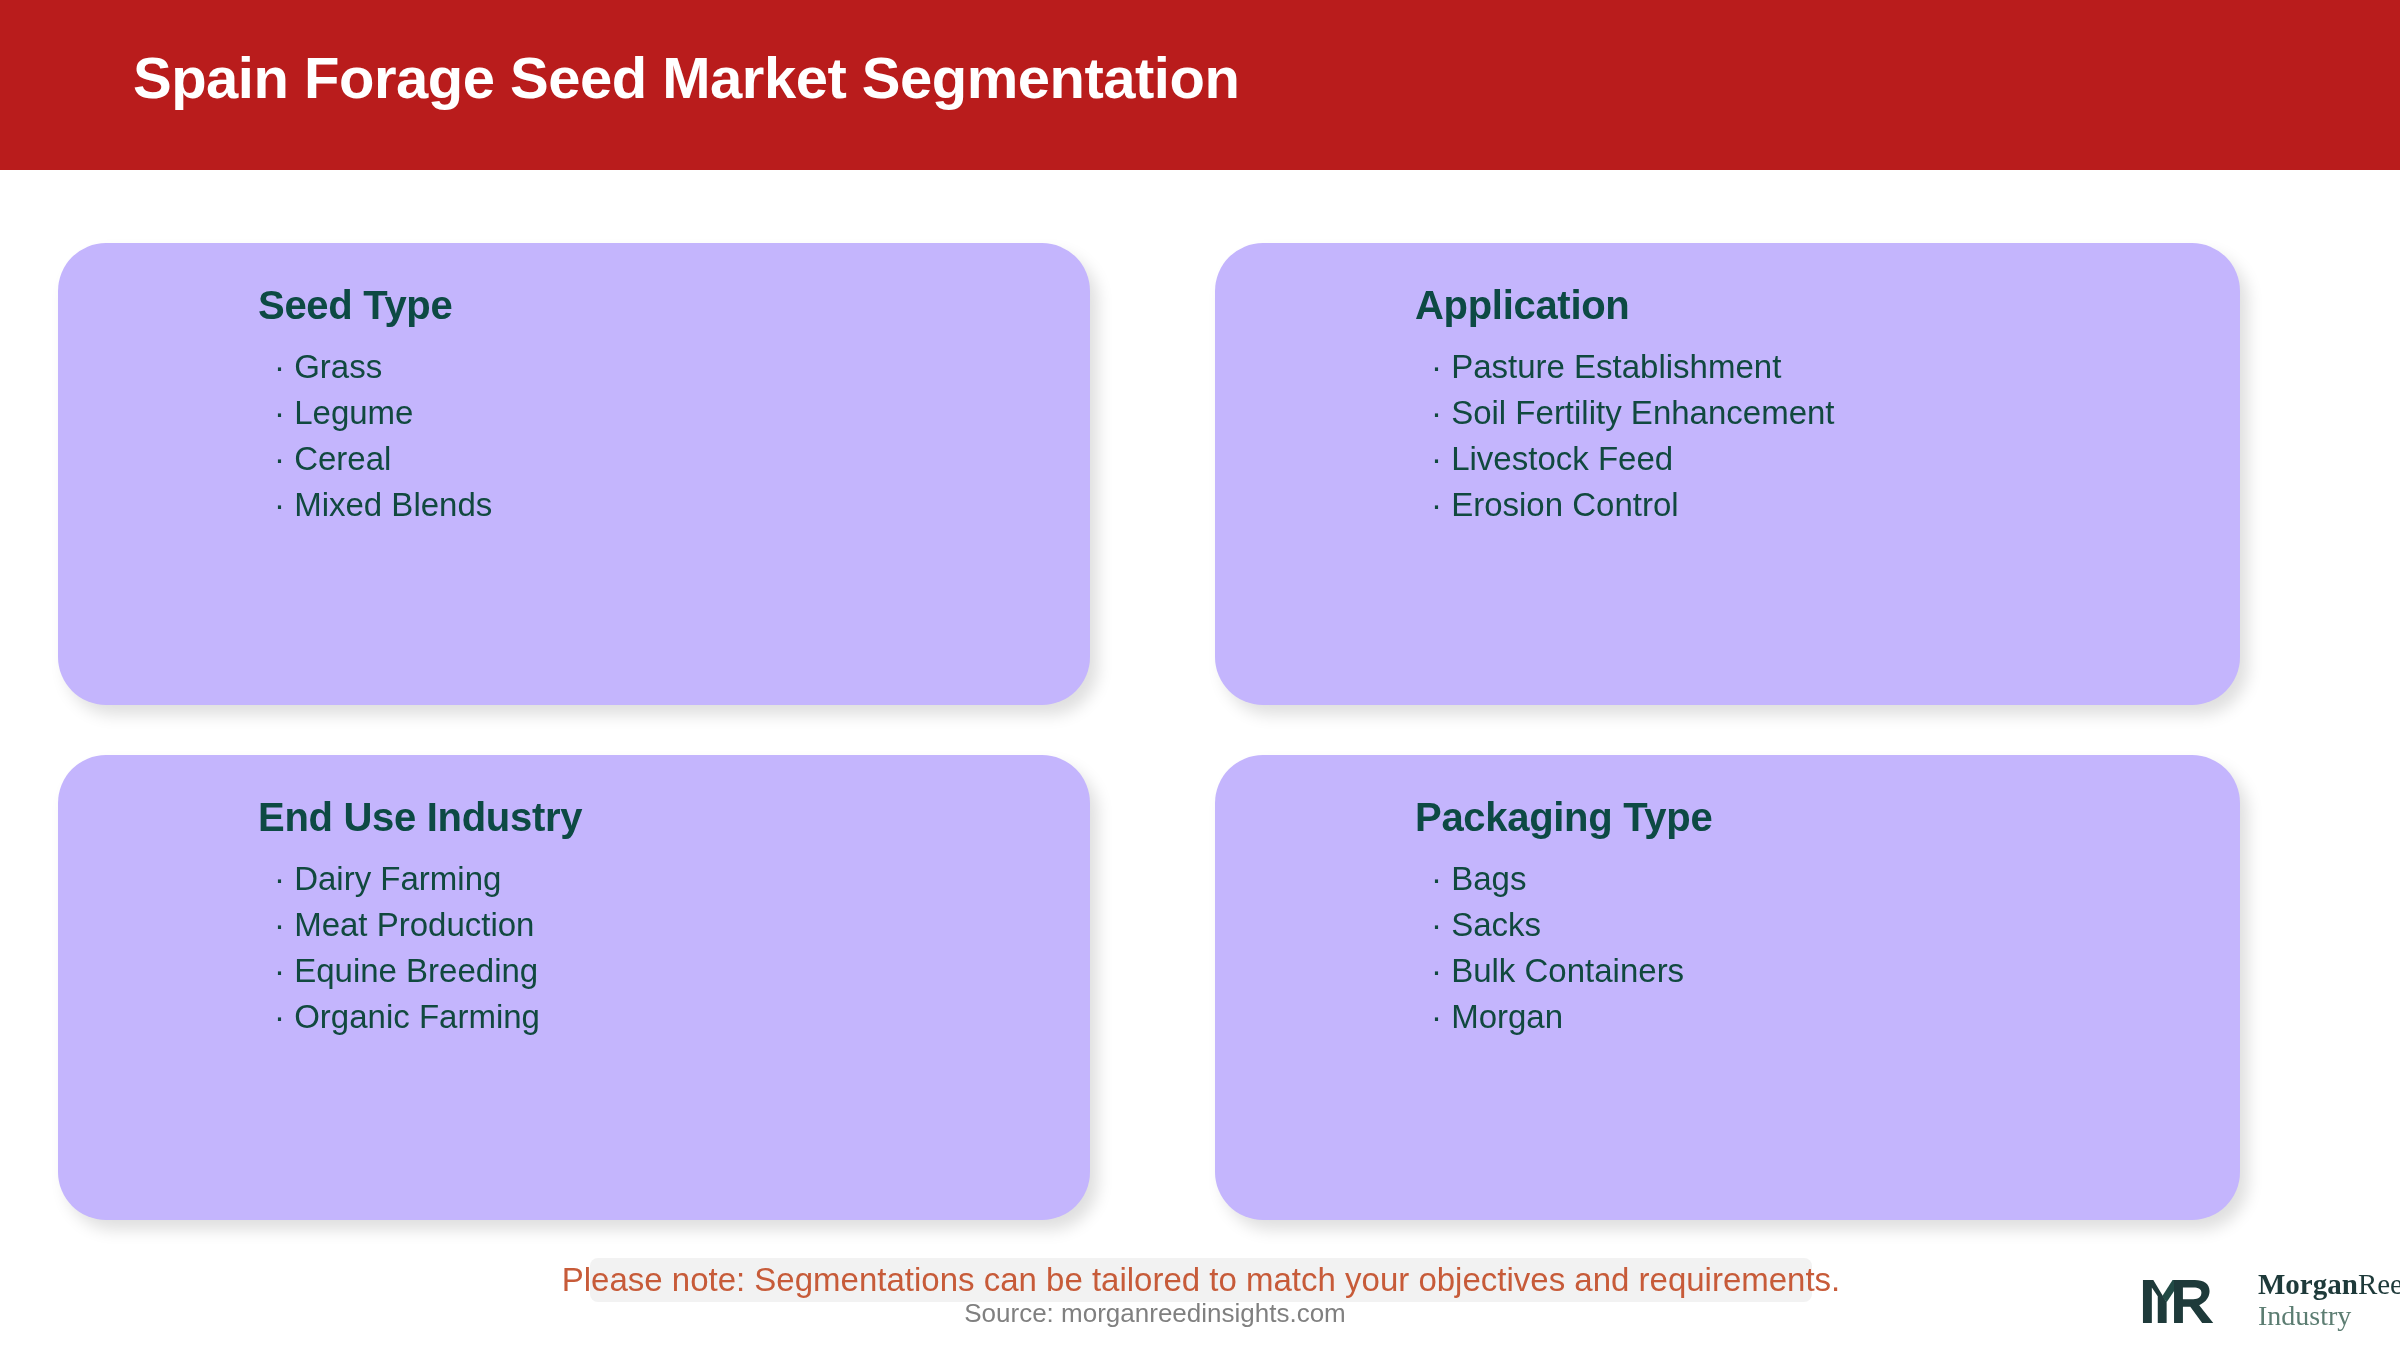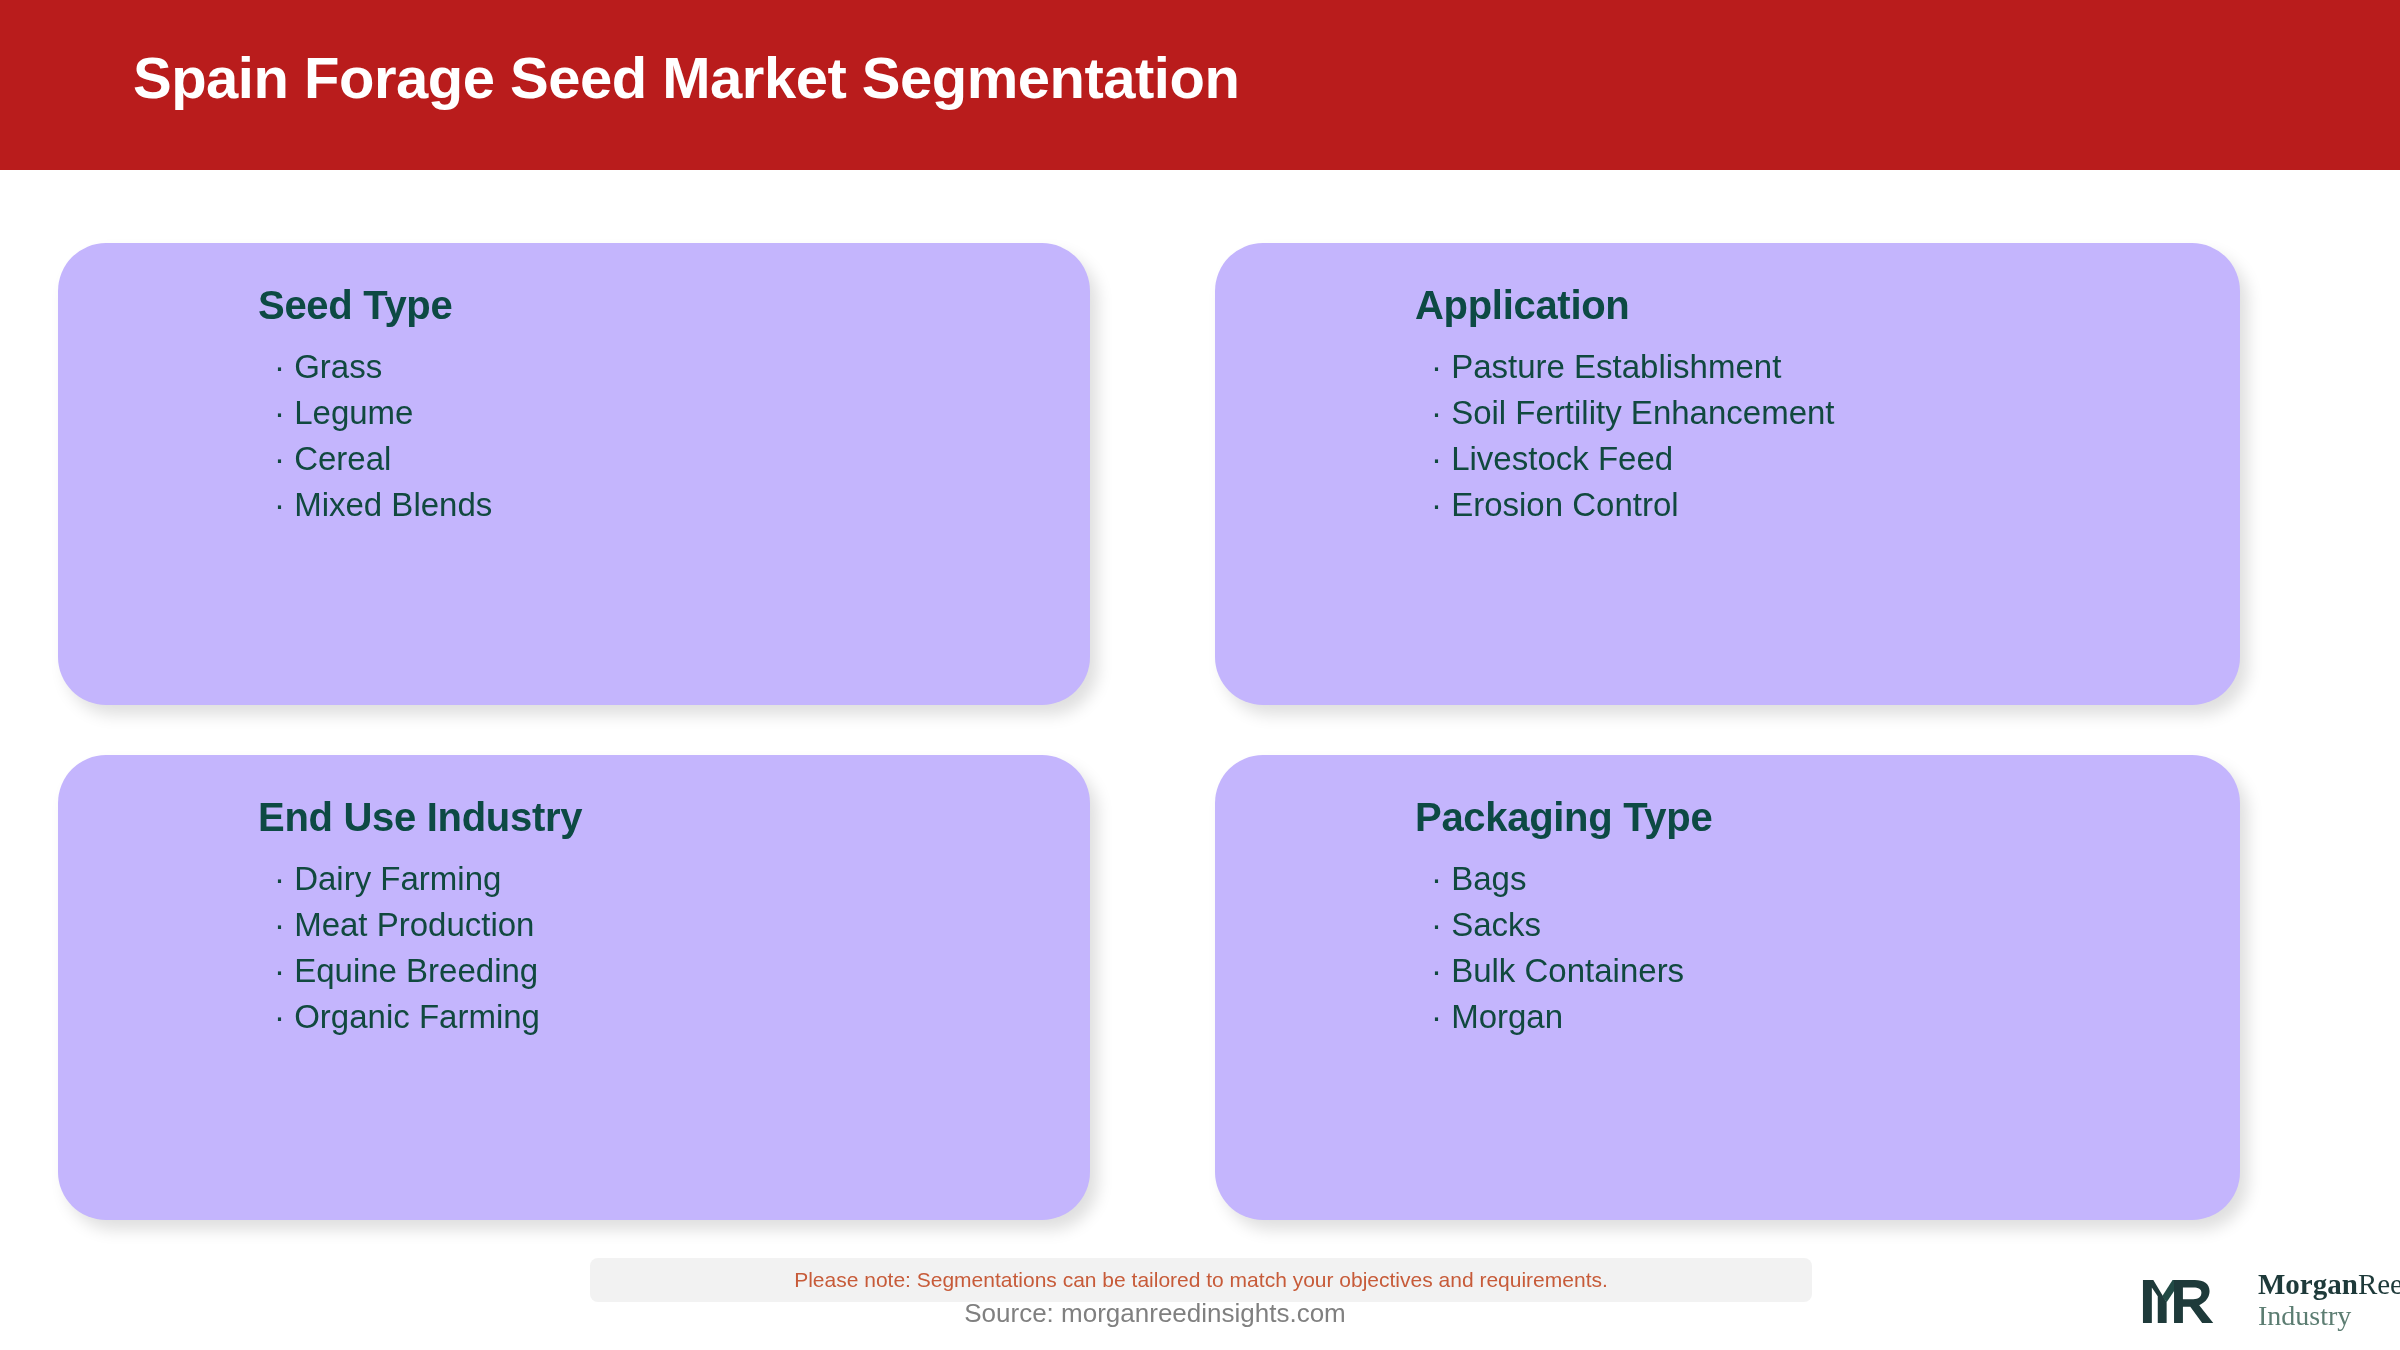--- a/index.html
+++ b/index.html
@@ -100,21 +100,21 @@
     width: 1222px;
     height: 44px;
     background: #f2f2f2;
     border-radius: 8px;
     display: flex;
     align-items: center;
     justify-content: center;
     box-sizing: border-box;
   }
   .note-text {
-    font-size: 21px;
+    font-size: 33px;
     color: #c75b39;
     white-space: nowrap;
   }
   .source-text {
     position: absolute;
     left: 0;
     top: 48px;
     width: 2310px;
     text-align: center;
     font-size: 26px;

